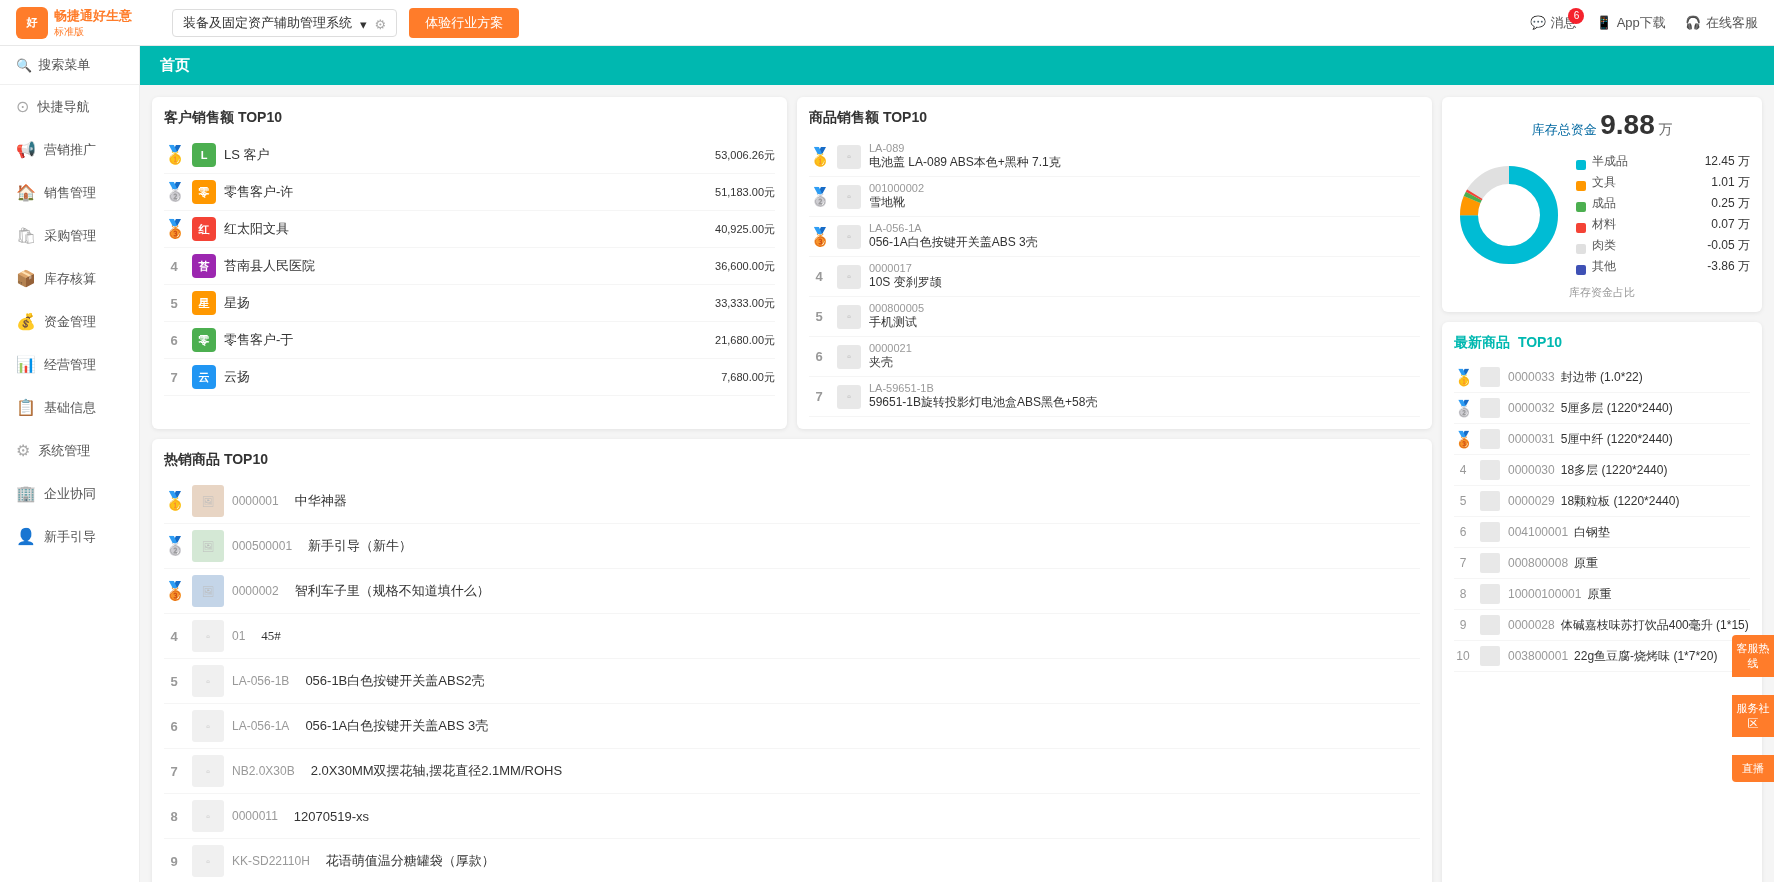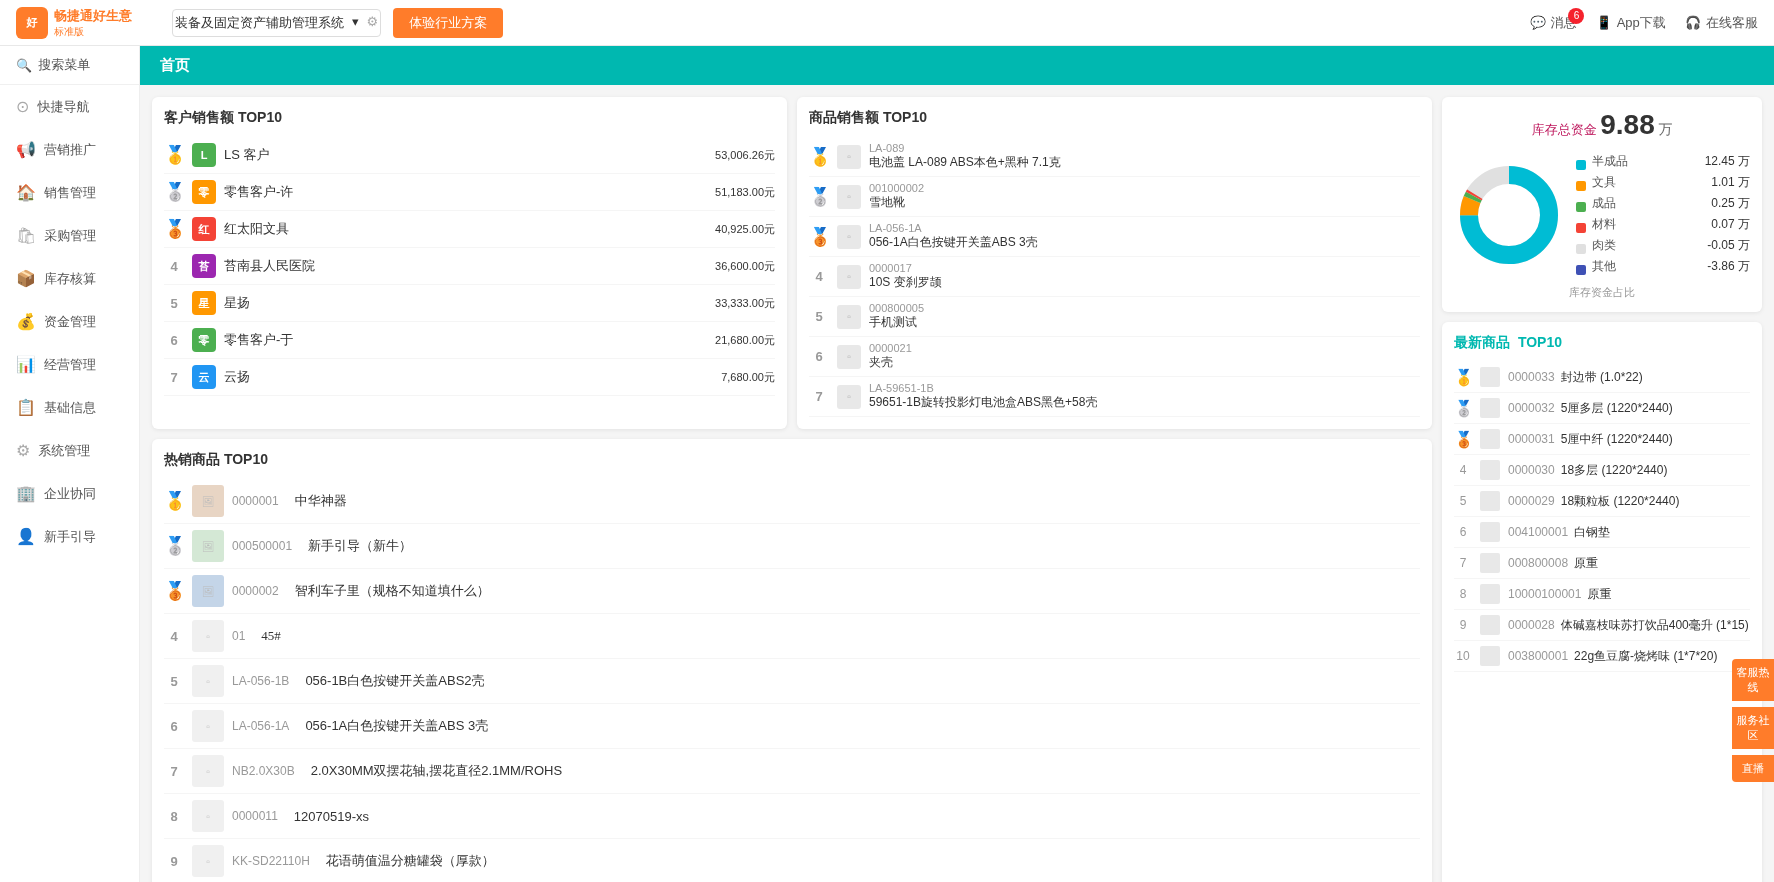--- a/index.html
+++ b/index.html
@@ -36,24 +36,24 @@
       color: white;
       font-size: 11px;
       font-weight: bold;
     }
     .logo-badge {
       font-size: 10px;
       color: #ff7c2a;
     }
     .system-selector {
       display: flex;
-      align-items: flex-start;
+      align-items: flex-end;
       gap: 8px;
       margin-left: 16px;
-      padding: 4px 2px;
+      padding: 4px 10px;
       border: 1px solid #ddd;
       border-radius: 4px;
       cursor: pointer;
       font-size: 13px;
       color: #333;
     }
     .trial-btn {
       margin-left: 12px;
       padding: 6px 16px;
       background: #ff7c2a;
@@ -269,21 +269,21 @@
     .inventory-card {
       background: #fff;
       border-radius: 6px;
       padding: 12px;
       box-shadow: 0 1px 4px rgba(0,0,0,0.08);
     }
     .inventory-total {
       text-align: center;
       margin-bottom: 12px;
     }
-    .inventory-total-label { font-size: 13px; color: #be185d; }
+    .inventory-total-label { font-size: 13px; color: #0369a1; }
     .inventory-total-value { font-size: 28px; font-weight: bold; color: #333; }
     .inventory-total-unit { font-size: 14px; color: #666; }
 
     .donut-container {
       display: flex;
       gap: 12px;
       align-items: center;
     }
     .donut-chart {
       width: 110px;
@@ -345,21 +345,21 @@
     }
     .new-item-info { flex: 1; font-size: 12px; color: #333; }
 
     
     .cs-float {
       position: fixed;
       right: 0;
       bottom: 100px;
       display: flex;
       flex-direction: column;
-      gap: 6px;
+      gap: 18px;
     }
     .cs-btn {
       width: 42px;
       padding: 6px 4px;
       background: #ff7c2a;
       color: white;
       text-align: center;
       font-size: 11px;
       cursor: pointer;
       writing-mode: horizontal-tb;

